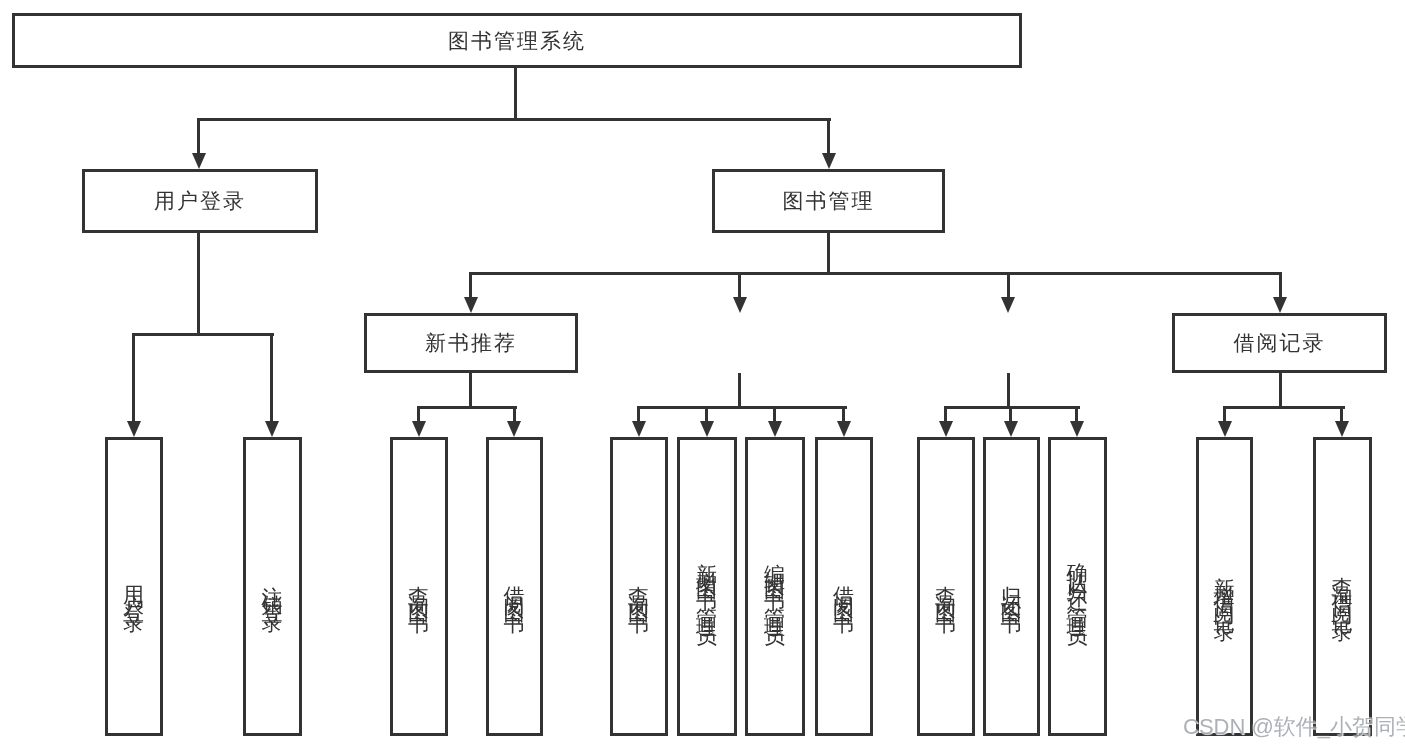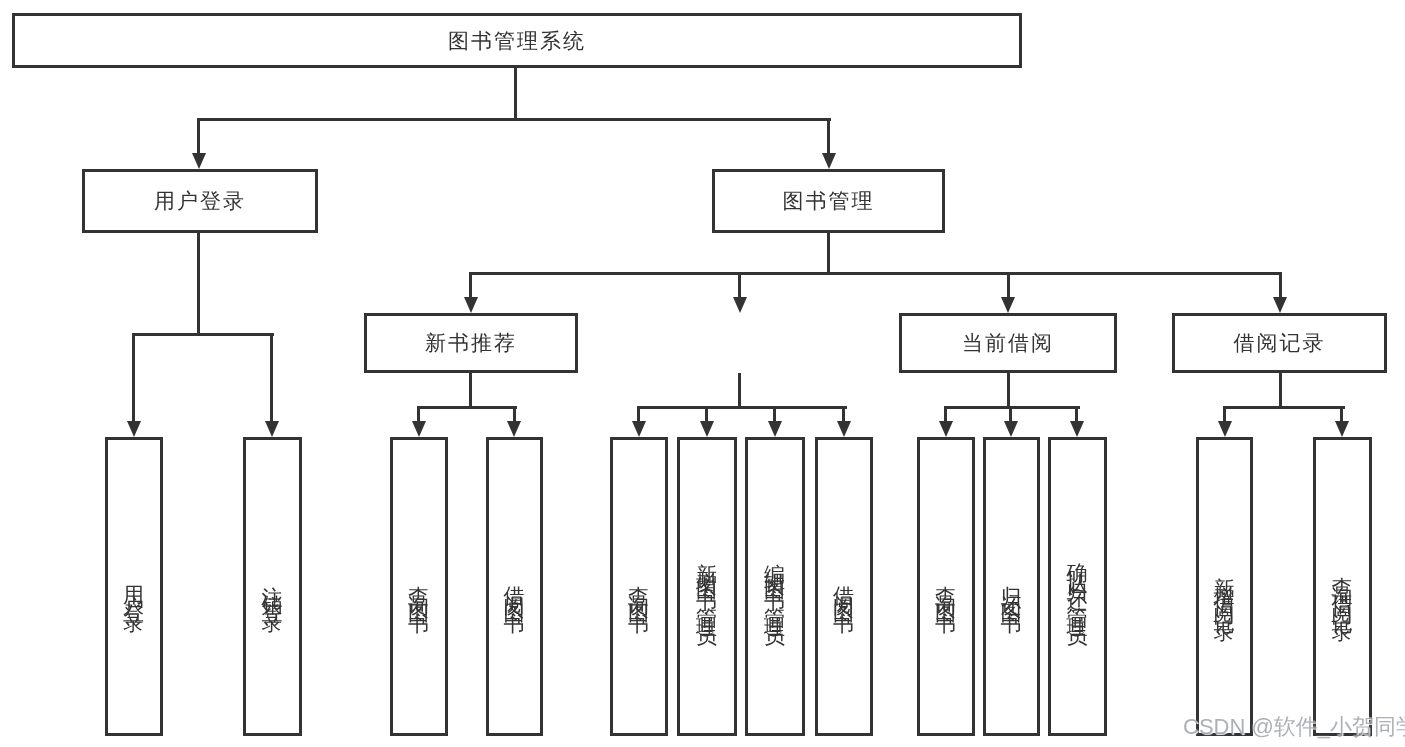--- a/index.html
+++ b/index.html
@@ -76,23 +76,20 @@
   <div class="node" style="left:82px; top:169px; width:236px; height:64px;">
     <span>用户登录</span>
   </div>
   <div class="node" style="left:364px; top:313px; width:214px; height:60px;">
     <span>新书推荐</span>
   </div>
 
   <div class="node" style="left:712px; top:169px; width:233px; height:64px;">
     <span>图书管理</span>
   </div>
-  <div class="node" style="left:899px; top:313px; width:218px; height:60px;">
-    <span>当前借阅</span>
-  </div>
   <div class="node" style="left:1172px; top:313px; width:215px; height:60px;">
     <span>借阅记录</span>
   </div>
 
   <div class="vnode" style="left:105px; width:58px;">
     <span>用户登录</span>
   </div>
   <div class="vnode" style="left:243px; width:59px;">
     <span>注销登录</span>
   </div>

